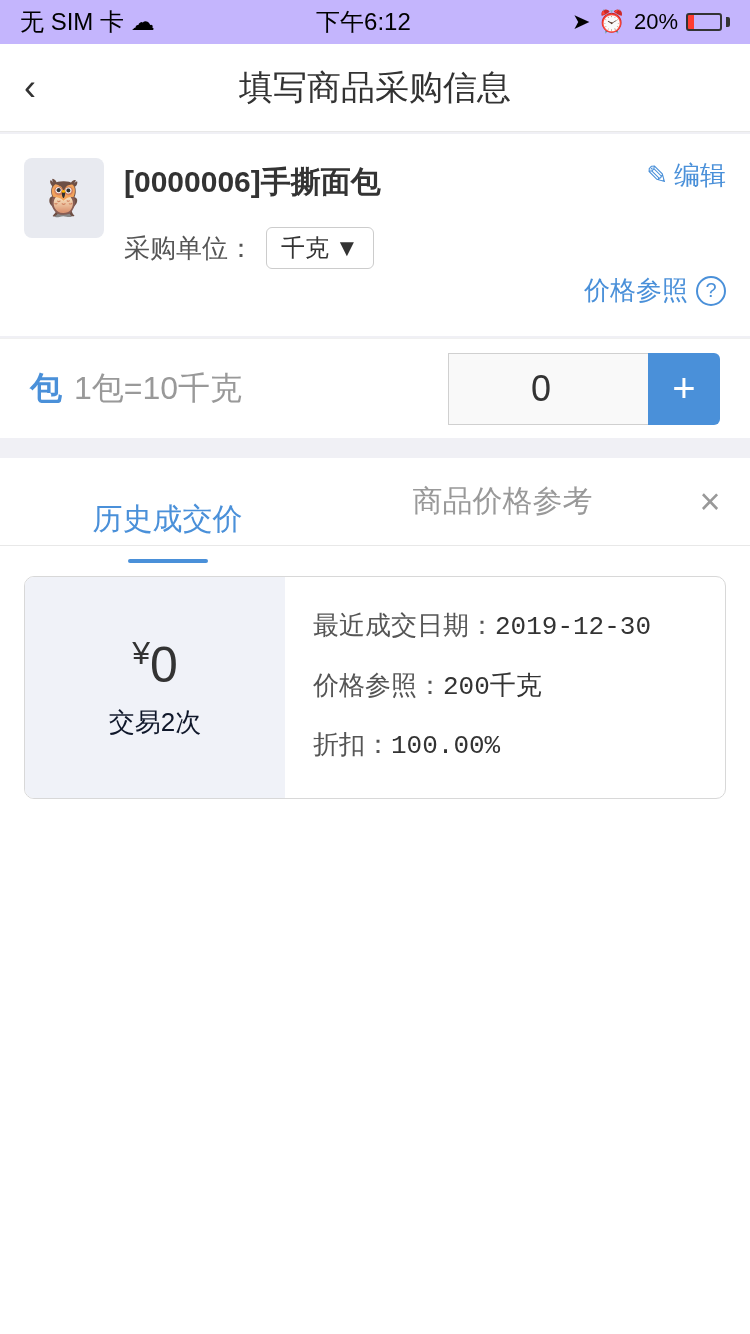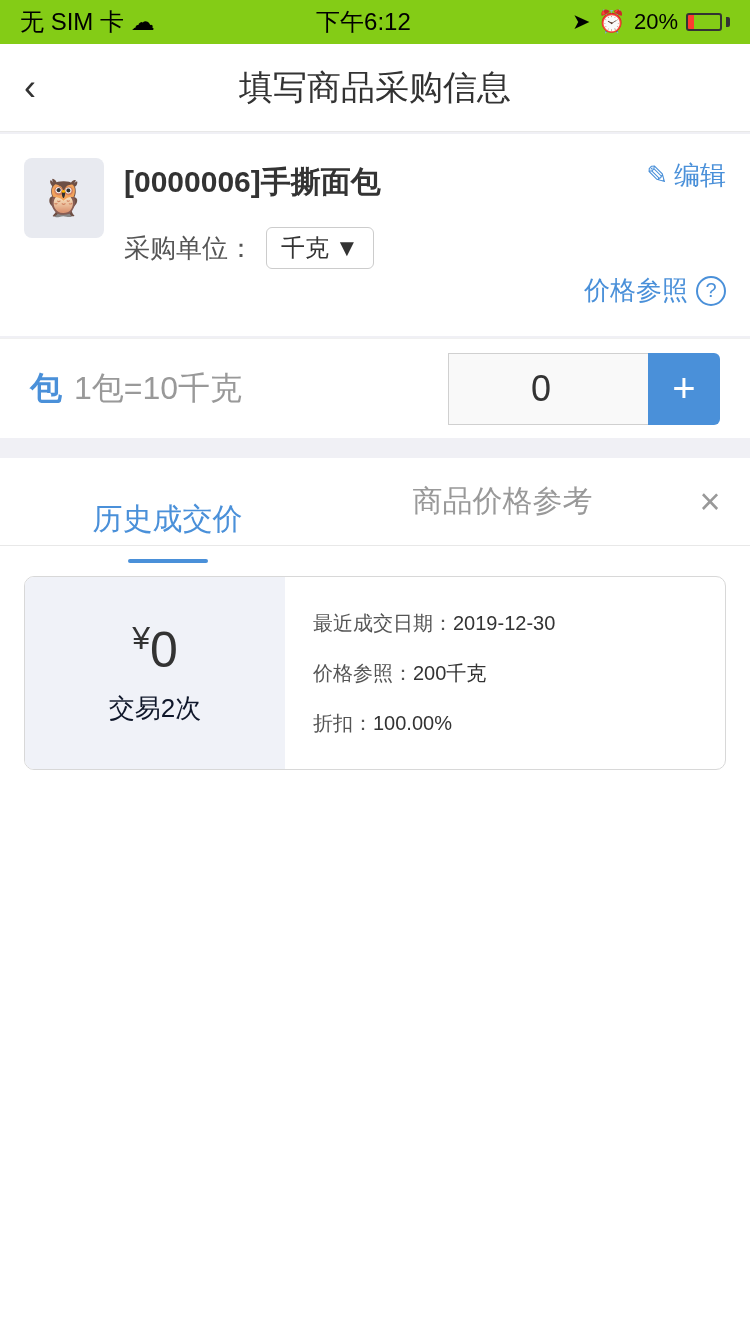--- a/index.html
+++ b/index.html
@@ -9,21 +9,21 @@
       min-height: 1334px;
       font-family: -apple-system, 'PingFang SC', 'Helvetica Neue', Arial, sans-serif;
       background: #f0f0f5;
       font-size: 28px;
     }
 
     
     .status-bar {
       width: 750px;
       height: 44px;
-      background: #84cc16;
+      background: #c4b5fd;
       display: flex;
       align-items: center;
       justify-content: space-between;
       padding: 0 20px;
       font-size: 24px;
       color: #000;
     }
     .status-left { display: flex; align-items: center; gap: 10px; }
     .status-center { font-size: 24px; font-weight: 500; }
     .status-right { display: flex; align-items: center; gap: 8px; font-size: 22px; }
@@ -283,23 +283,24 @@
       color: #0f172a;
     }
     .price-card-right {
       flex: 1;
       padding: 30px 28px;
       display: flex;
       flex-direction: column;
       gap: 18px;
     }
     .price-detail-row {
-      font-size: 20px;
+      font-size: 26px;
       color: #333;
       line-height: 1.6;
+      font-family: Liberation Mono, monospace;
     }
     .price-detail-label {
       color: #555;
     }
 
     
     .bottom-space {
       background: #fff;
       height: 600px;
     }

